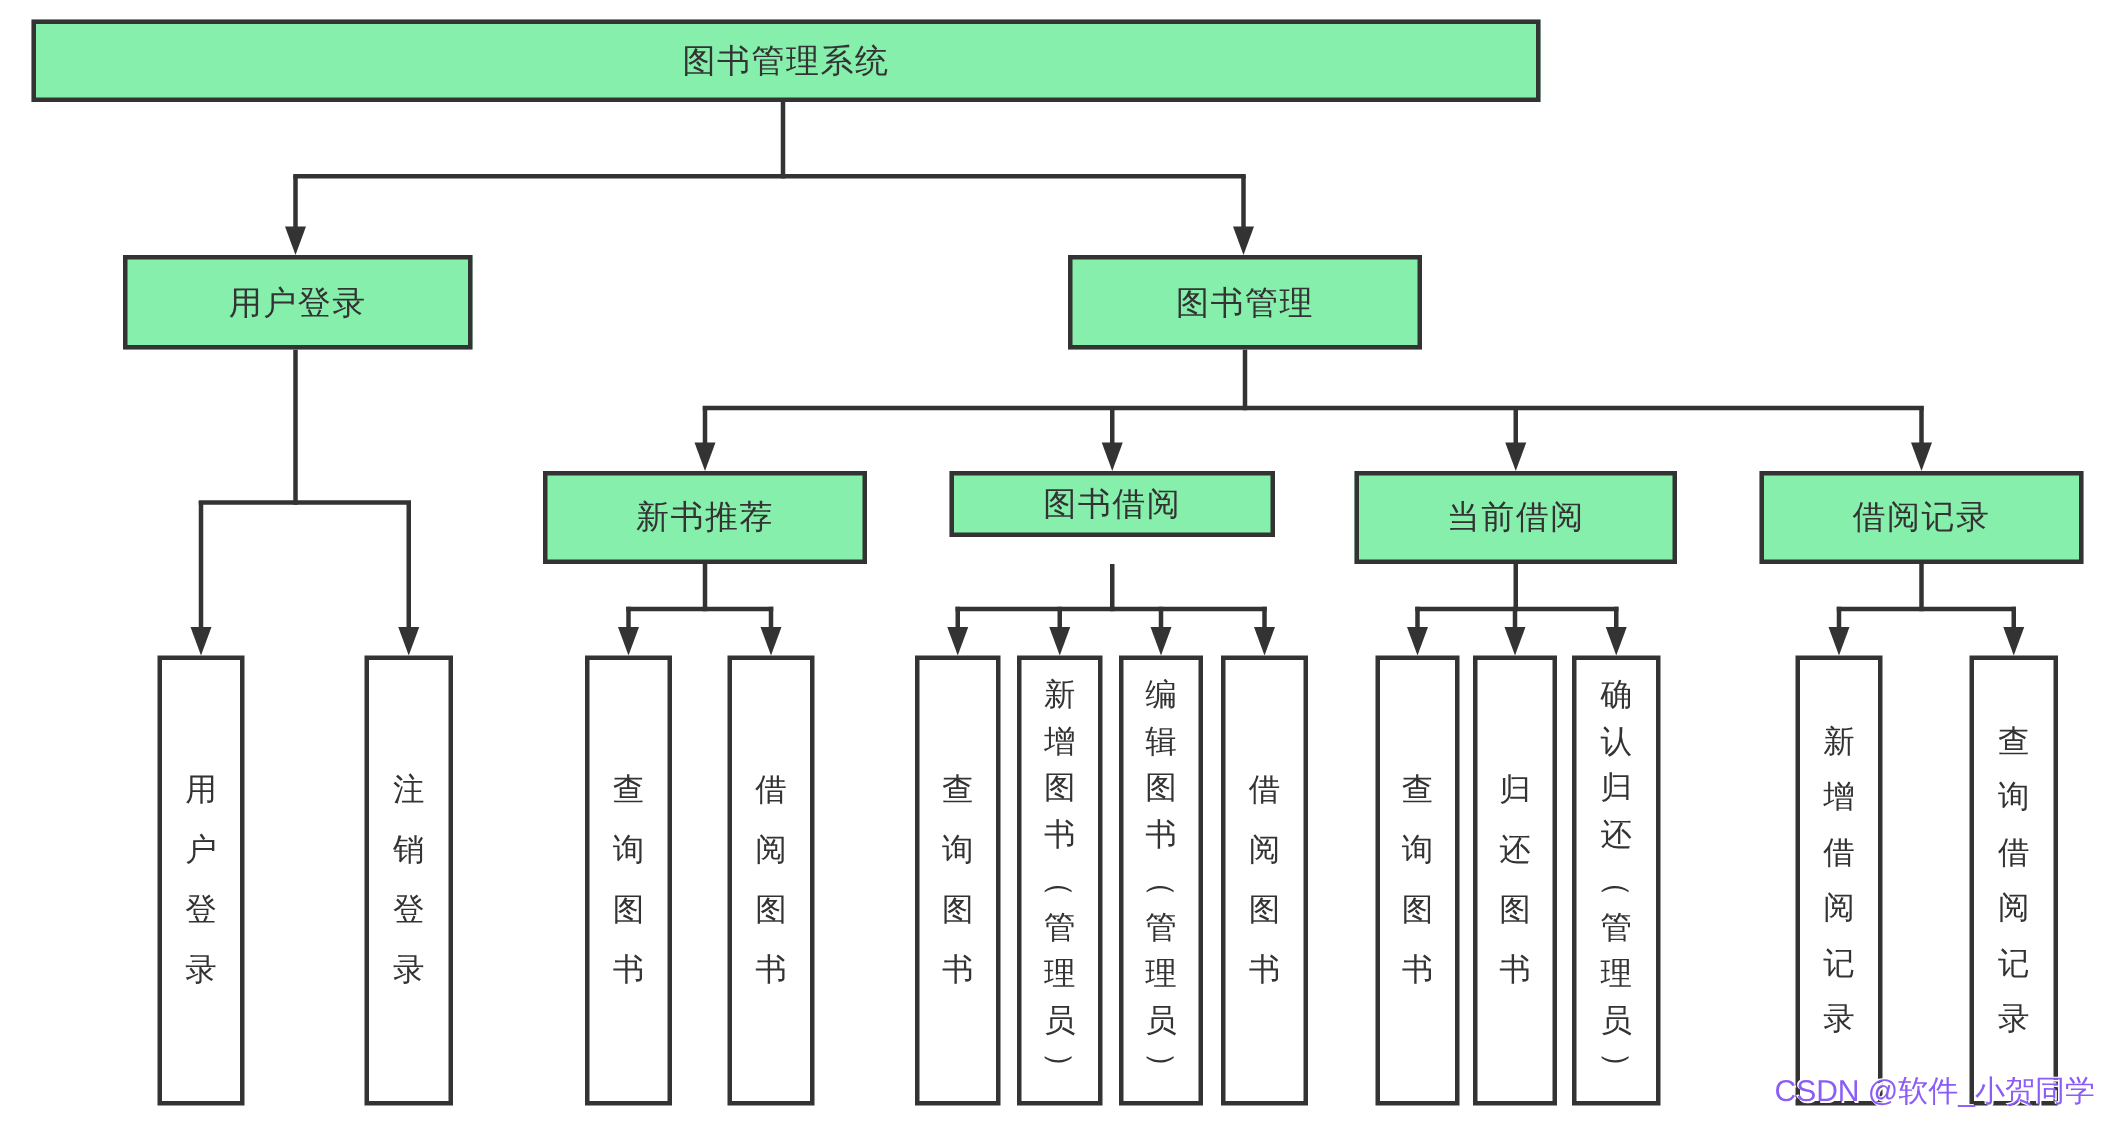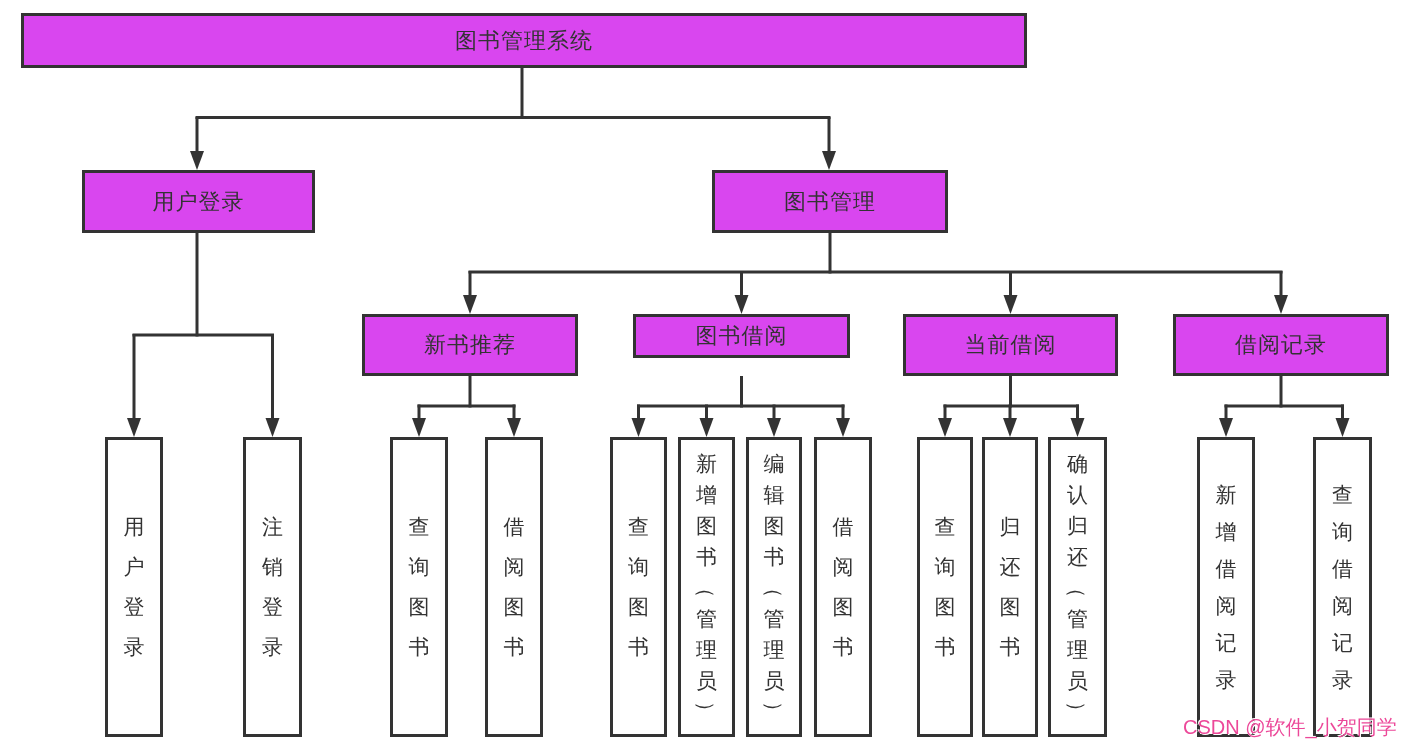--- a/index.html
+++ b/index.html
@@ -10,21 +10,21 @@
     background: #ffffff;
     font-family: "Liberation Sans", sans-serif;
     overflow: hidden;
   }
   #wires { position: absolute; left: 0; top: 0; width: 1405px; height: 747px; }
 
   .hnode {
     position: absolute;
     box-sizing: border-box;
     border: 3px solid #333333;
-    background: #d946ef;
+    background: #86efac;
     display: flex;
     align-items: center;
     justify-content: center;
     font-size: 22px;
     color: #333333;
     letter-spacing: 1px;
     z-index: 2;
   }
   .vnode {
     position: absolute;
@@ -46,21 +46,21 @@
   .vtext span { font-size: 21px; line-height: 31px; height: 31px; display: block; }
   .vtext.loose span  { line-height: 40px; height: 40px; }
   .vtext.medium span { line-height: 37px; height: 37px; }
   .vtext span.rot { transform: rotate(90deg); }
 
   .watermark {
     position: absolute;
     left: 1183px;
     top: 714px;
     font-size: 20px;
-    color: #ec4899;
+    color: #8b5cf6;
     white-space: nowrap;
     z-index: 5;
     text-shadow: 1px 1px 0 #ffffff, -1px -1px 0 #ffffff;
   }
 </style>
 </head>
 <body>
 
 <div id="canvas">
 

